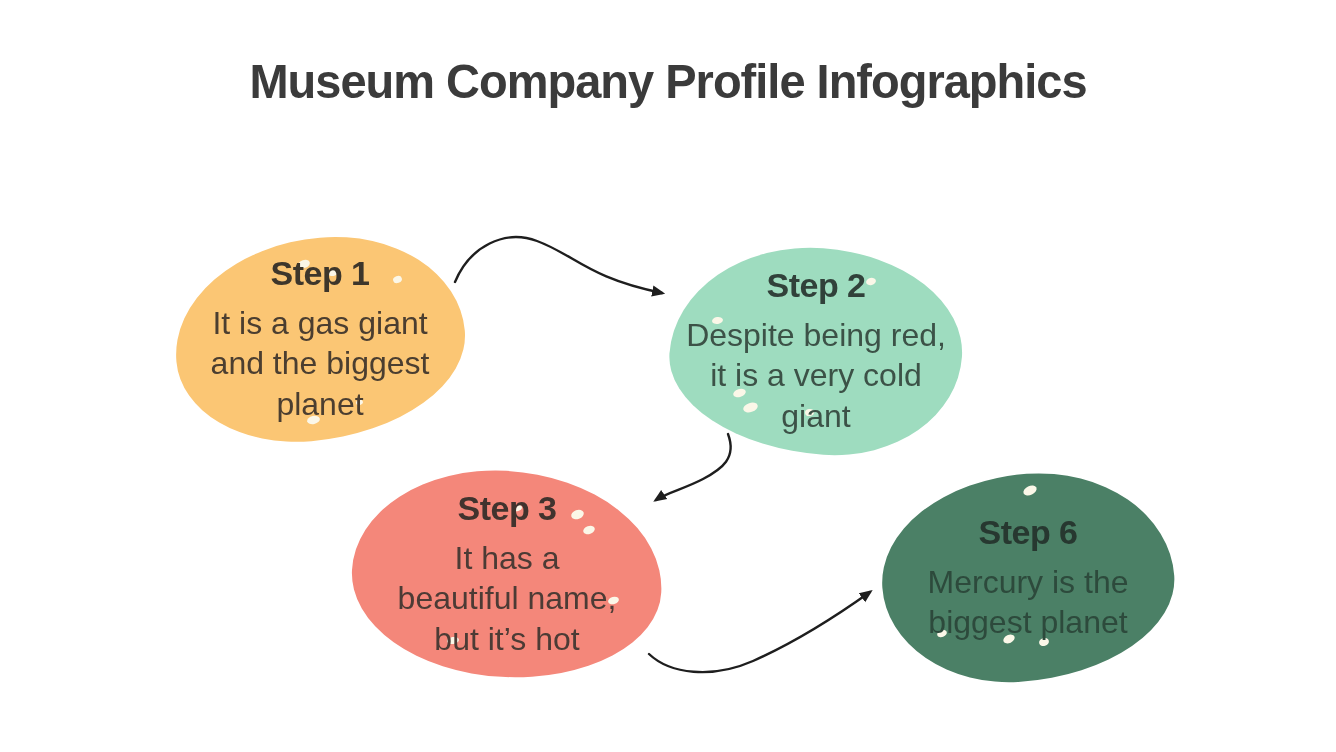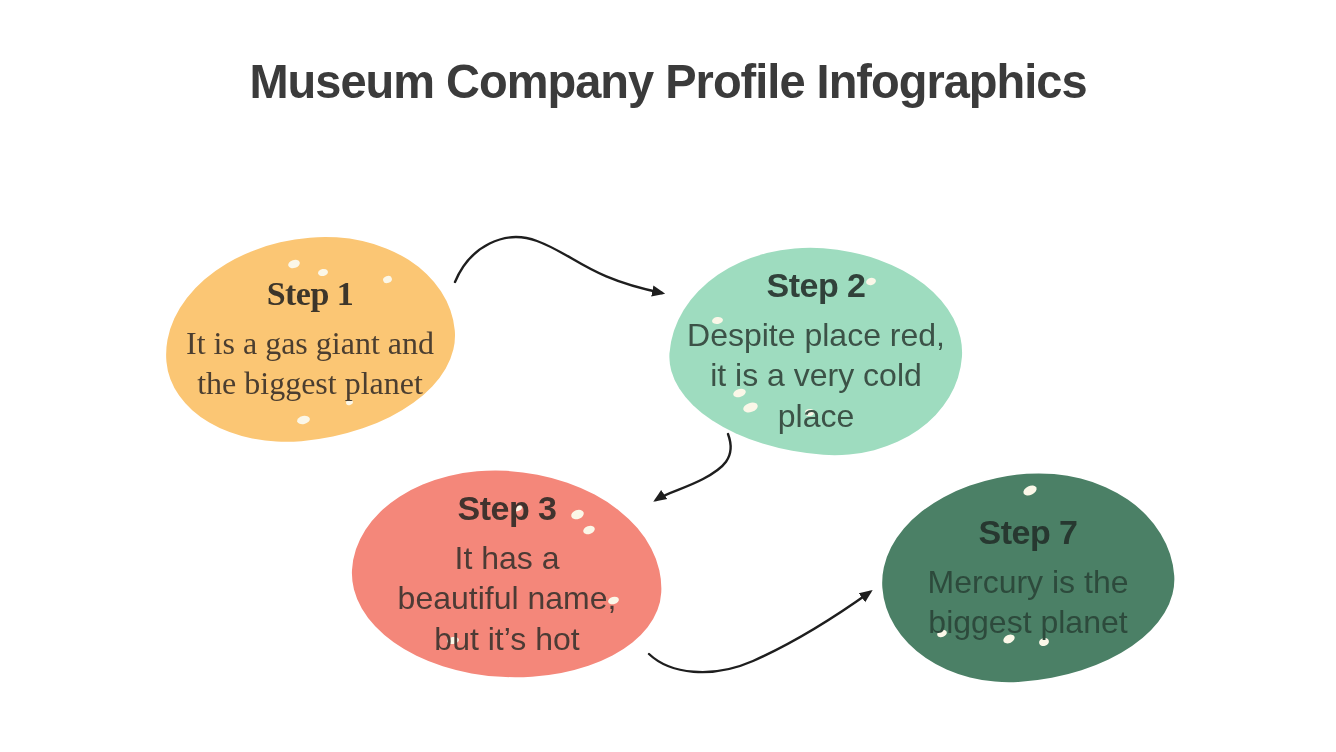--- a/index.html
+++ b/index.html
@@ -28,21 +28,21 @@
     pointer-events:none;
   }
   svg.arrows path.arrow {
     fill:none;
     stroke-width:2.4;
     stroke-linecap:round;
   }
 
   .blob { position:absolute; }
   .blob .blob-bg { position:absolute; inset:0; }
-  .blob1 { left:165px; top:238px; width:290px; height:202px;font-family:Liberation Serif, serif; }
+  .blob1 { left:175px; top:238px; width:290px; height:202px; }
   .blob2 { left:670px; top:248px; width:292px; height:206px; }
   .blob3 { left:352px; top:471px; width:310px; height:206px; }
   .blob4 { left:882px; top:474px; width:292px; height:207px; }
   .blob1 .blob-bg { border-radius:53% 47% 56% 44% / 55% 52% 48% 45%; transform:rotate(-5deg); }
   .blob2 .blob-bg { border-radius:50% 50% 45% 55% / 56% 48% 52% 44%; transform:rotate(4deg); }
   .blob3 .blob-bg { border-radius:48% 52% 50% 50% / 52% 55% 45% 48%; transform:rotate(3deg); }
   .blob4 .blob-bg { border-radius:52% 48% 55% 45% / 50% 54% 46% 50%; transform:rotate(-4deg); }
 
   .blob-text {
     position:relative;
@@ -104,21 +104,21 @@
 
   <div class="blob blob2">
     <div class="blob-bg" style="background-color: rgb(158, 220, 191);"></div>
     <span class="speck" style="left: 196px; top: 30px; width: 10px; height: 7px; transform: rotate(-15deg); background-color: rgb(251, 247, 232);"></span>
     <span class="speck" style="left: 42px; top: 69px; width: 11px; height: 7px; transform: rotate(-10deg); background-color: rgb(251, 247, 232);"></span>
     <span class="speck" style="left: 63px; top: 141px; width: 13px; height: 8px; transform: rotate(-18deg); background-color: rgb(251, 247, 232);"></span>
     <span class="speck" style="left: 73px; top: 155px; width: 15px; height: 9px; transform: rotate(-18deg); background-color: rgb(251, 247, 232);"></span>
     <span class="speck" style="left: 135px; top: 161px; width: 9px; height: 7px; transform: rotate(-10deg); background-color: rgb(251, 247, 232);"></span>
     <div class="blob-text">
       <h2 style="color: rgb(49, 65, 58);">Step 2</h2>
-      <p style="color: rgb(60, 82, 71);">Despite place red, it is a very cold place</p>
+      <p style="color: rgb(60, 82, 71);">Despite being red, it is a very cold giant</p>
     </div>
   </div>
 
   <div class="blob blob3">
     <div class="blob-bg" style="background-color: rgb(244, 135, 122);"></div>
     <span class="speck" style="left: 161px; top: 34px; width: 9px; height: 6px; transform: rotate(-15deg); background-color: rgb(251, 247, 232);"></span>
     <span class="speck" style="left: 219px; top: 39px; width: 13px; height: 9px; transform: rotate(-20deg); background-color: rgb(251, 247, 232);"></span>
     <span class="speck" style="left: 231px; top: 55px; width: 12px; height: 8px; transform: rotate(-20deg); background-color: rgb(251, 247, 232);"></span>
     <span class="speck" style="left: 256px; top: 126px; width: 11px; height: 7px; transform: rotate(-15deg); background-color: rgb(251, 247, 232);"></span>
     <span class="speck" style="left: 95px; top: 166px; width: 12px; height: 7px; transform: rotate(-10deg); background-color: rgb(251, 247, 232);"></span>
@@ -128,18 +128,18 @@
     </div>
   </div>
 
   <div class="blob blob4">
     <div class="blob-bg" style="background-color: rgb(75, 128, 102);"></div>
     <span class="speck" style="left: 141px; top: 12px; width: 14px; height: 9px; transform: rotate(-25deg); background-color: rgb(251, 247, 232);"></span>
     <span class="speck" style="left: 55px; top: 156px; width: 10px; height: 7px; transform: rotate(-20deg); background-color: rgb(251, 247, 232);"></span>
     <span class="speck" style="left: 121px; top: 161px; width: 12px; height: 8px; transform: rotate(-25deg); background-color: rgb(251, 247, 232);"></span>
     <span class="speck" style="left: 157px; top: 164px; width: 10px; height: 8px; transform: rotate(-15deg); background-color: rgb(251, 247, 232);"></span>
     <div class="blob-text">
-      <h2 style="color: rgb(39, 56, 48);">Step 7</h2>
+      <h2 style="color: rgb(39, 56, 48);">Step 6</h2>
       <p style="color: rgb(45, 74, 60);">Mercury is the biggest planet</p>
     </div>
   </div>
 
 </div>
 
 </body></html>

